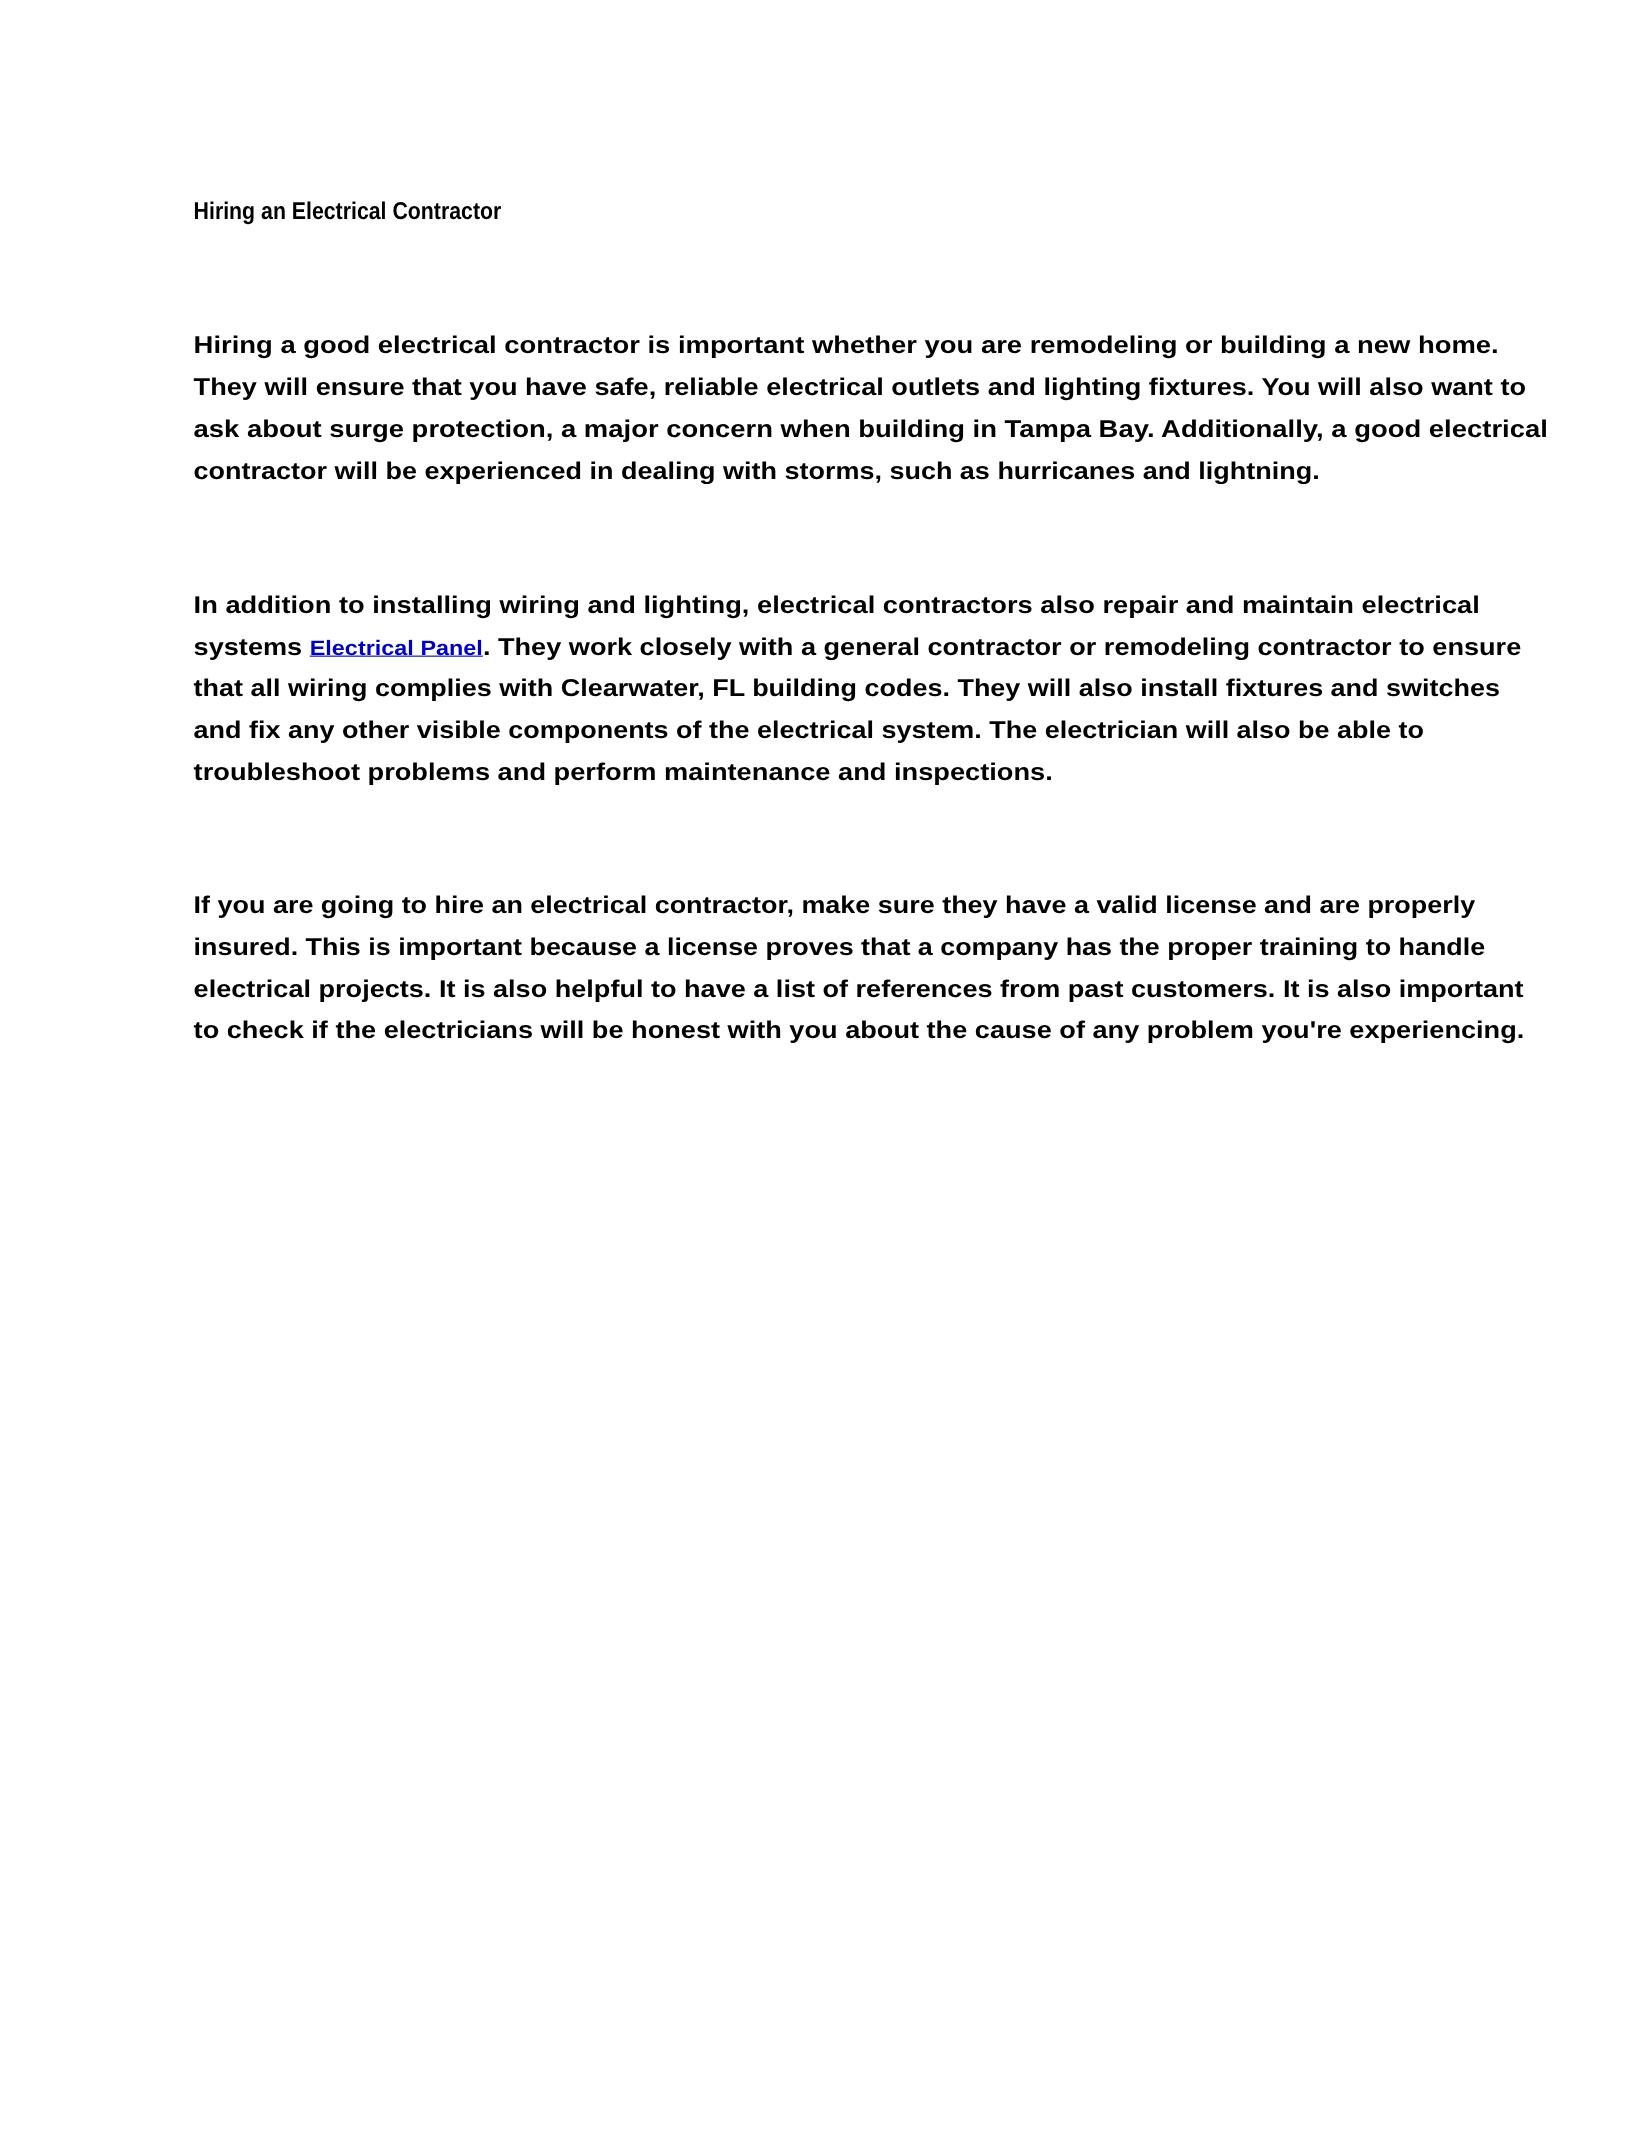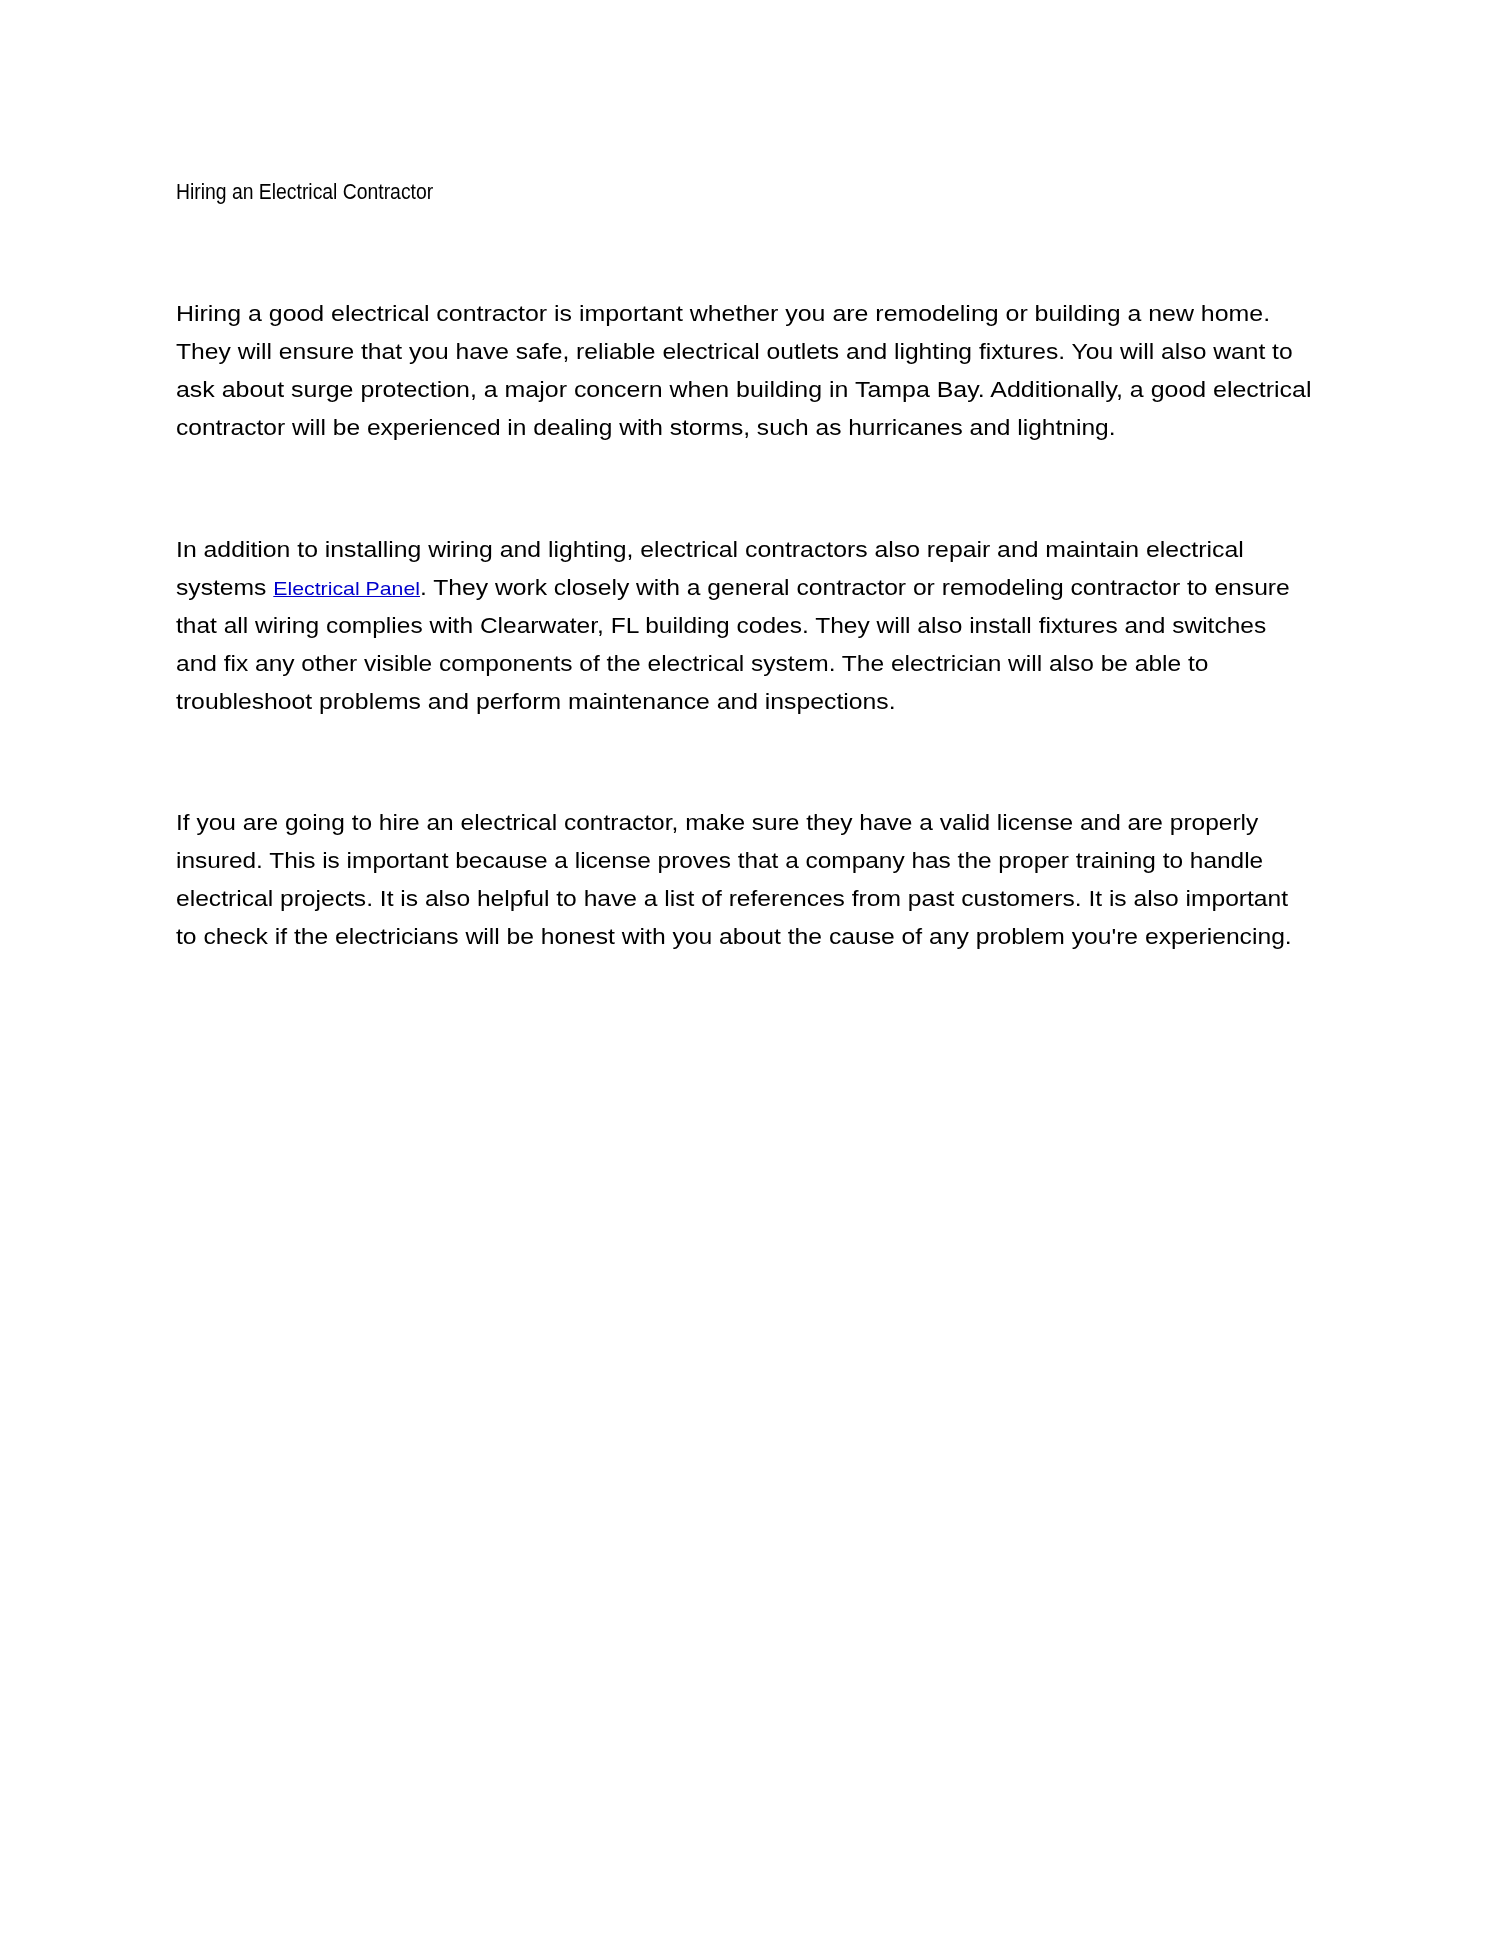--- a/index.html
+++ b/index.html
@@ -1,18 +1,18 @@
 <!DOCTYPE html>
 <html><head>
 <meta charset="utf-8">
 <style>
   html, body { margin:0; padding:0; background:#ffffff; }
   body { width:1500px; height:1942px; position:relative; overflow:hidden;
          font-family:"Liberation Sans", sans-serif; color:#000; }
-  .page { position:absolute; left:0; top:0; width:1500px; height:1942px; background:#fff; }
+  .page { position:absolute; left:0; top:0; width:1500px; height:1942px; background:#fff;font-weight:bold; }
   .line { position:absolute; left:176px; white-space:nowrap; font-size:22px; line-height:38px;
           transform-origin:left center; }
   .title { position:absolute; left:176px; top:173px; font-size:22px; line-height:38px; white-space:nowrap;
            transform-origin:left center; }
   a.link { color:#0000cc; text-decoration:underline; font-size:19px; }
 </style>
 </head>
 <body>
 
 <div class="page">

